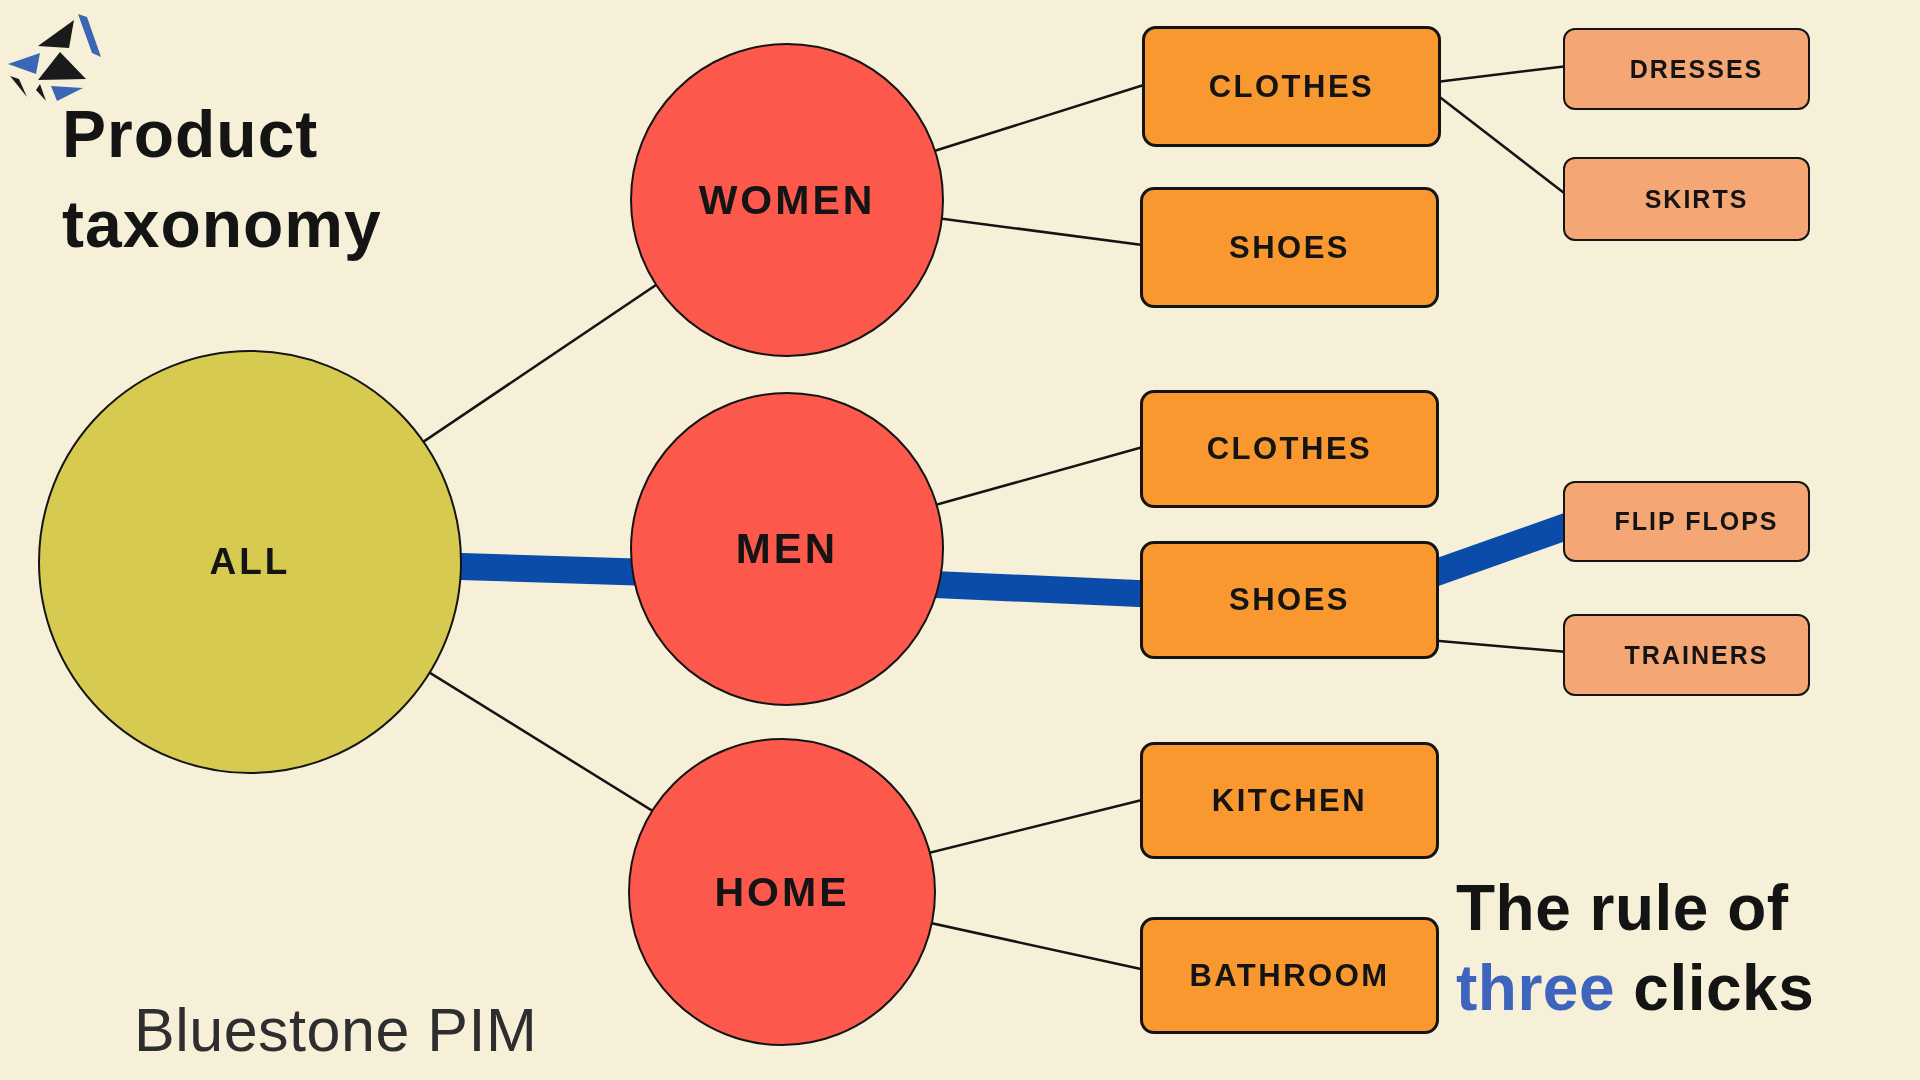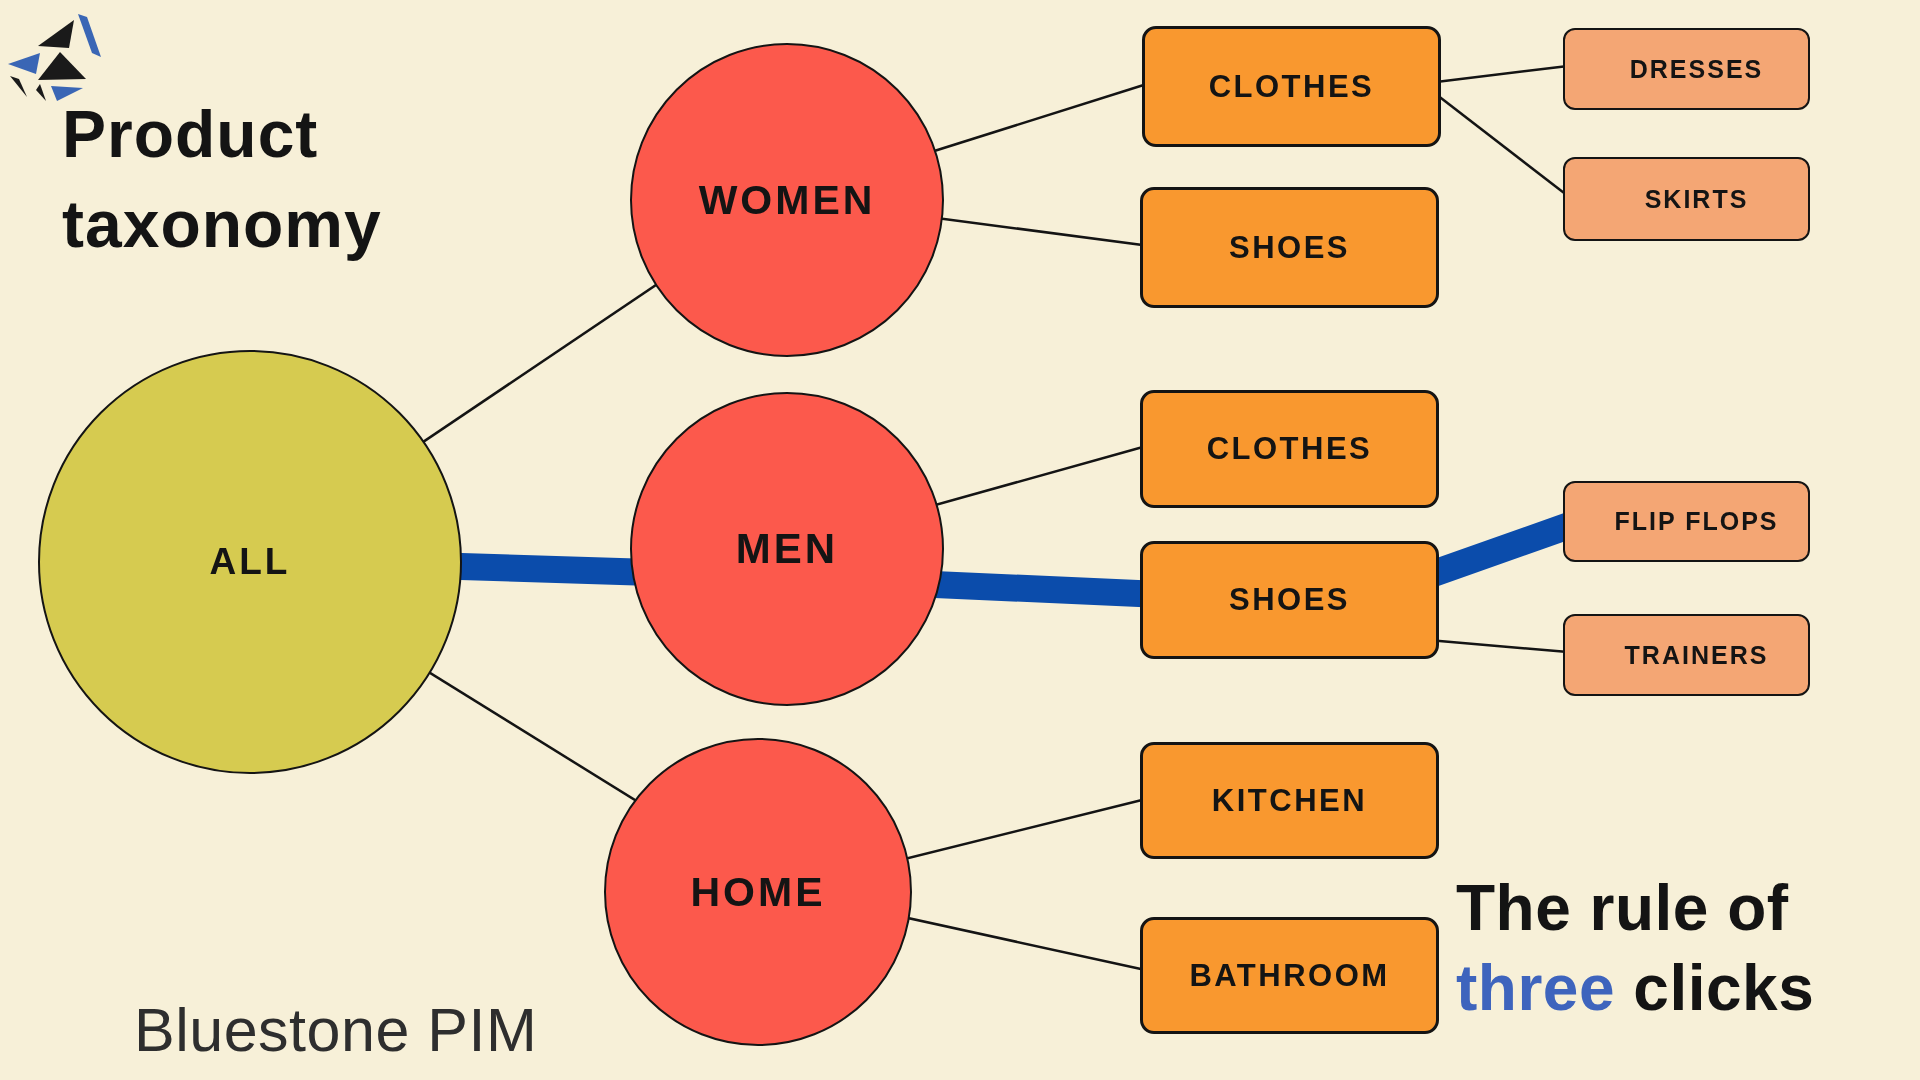--- a/index.html
+++ b/index.html
@@ -19,21 +19,21 @@
   .circle.l1{background:var(--level1,#fc594c);}
   .box{border-radius:14px;}
   .box.l2{background:var(--level2,#f9982f);border:3px solid var(--ink,#141414);
           font-size:31px;letter-spacing:2.5px;}
   .box.l3{background:var(--level3,#f4a674);border:2.5px solid var(--ink,#141414);
           border-radius:12px;font-size:25px;letter-spacing:2px;padding-left:20px;}
 
   #node-all{left:38px;top:350px;width:420px;height:420px;font-size:37px;letter-spacing:3px;}
   #node-women{left:630px;top:43px;width:310px;height:310px;font-size:41px;letter-spacing:3px;}
   #node-men{left:630px;top:392px;width:310px;height:310px;font-size:42px;letter-spacing:3px;}
-  #node-home{left:604px;top:738px;width:304px;height:304px;font-size:41px;letter-spacing:3px;}
+  #node-home{left:628px;top:738px;width:304px;height:304px;font-size:41px;letter-spacing:3px;}
 
   #node-women-clothes{left:1142px;top:26px;width:293px;height:115px;}
   #node-women-shoes{left:1140px;top:187px;width:293px;height:115px;}
   #node-men-clothes{left:1140px;top:390px;width:293px;height:112px;}
   #node-men-shoes{left:1140px;top:541px;width:293px;height:112px;}
   #node-kitchen{left:1140px;top:742px;width:293px;height:111px;}
   #node-bathroom{left:1140px;top:917px;width:293px;height:111px;text-align:right;}
 
   #node-dresses{left:1563px;top:28px;width:223px;height:78px;}
   #node-skirts{left:1563px;top:157px;width:223px;height:80px;}

